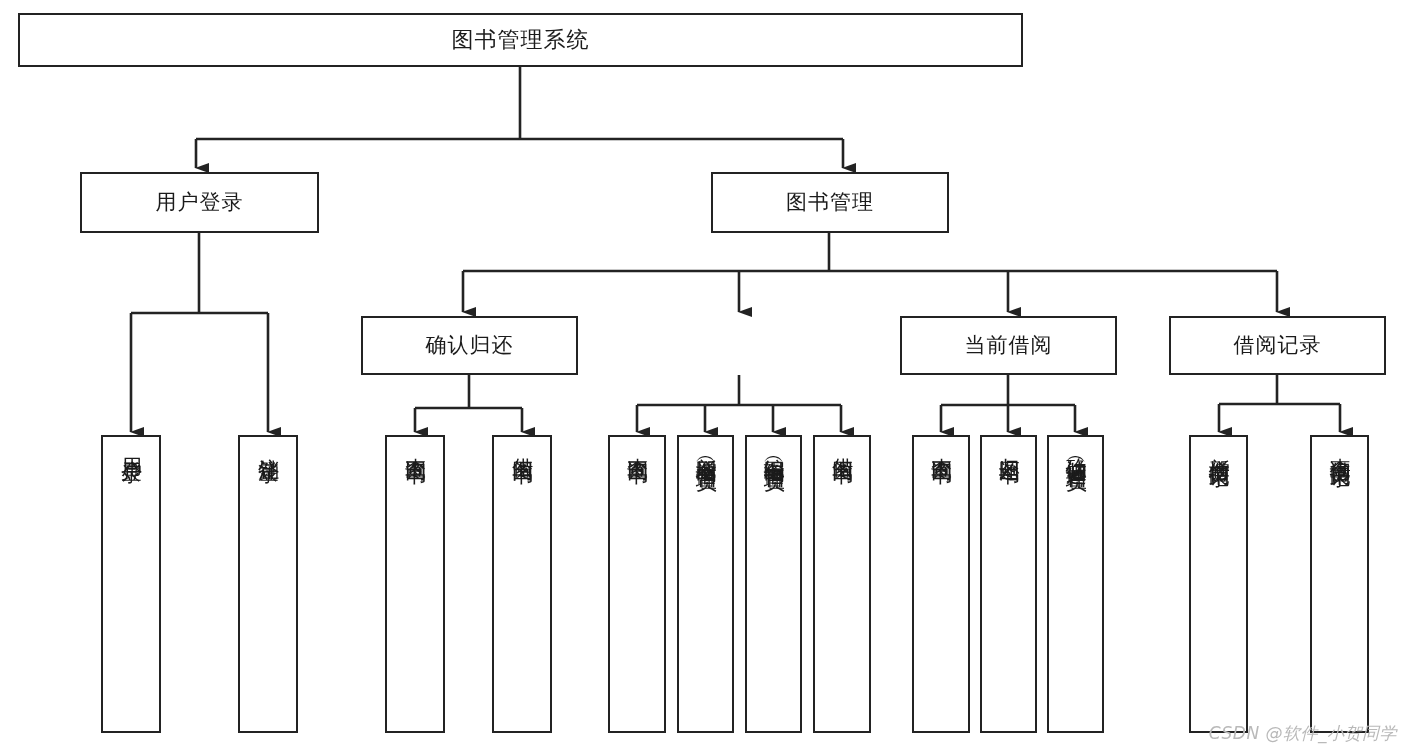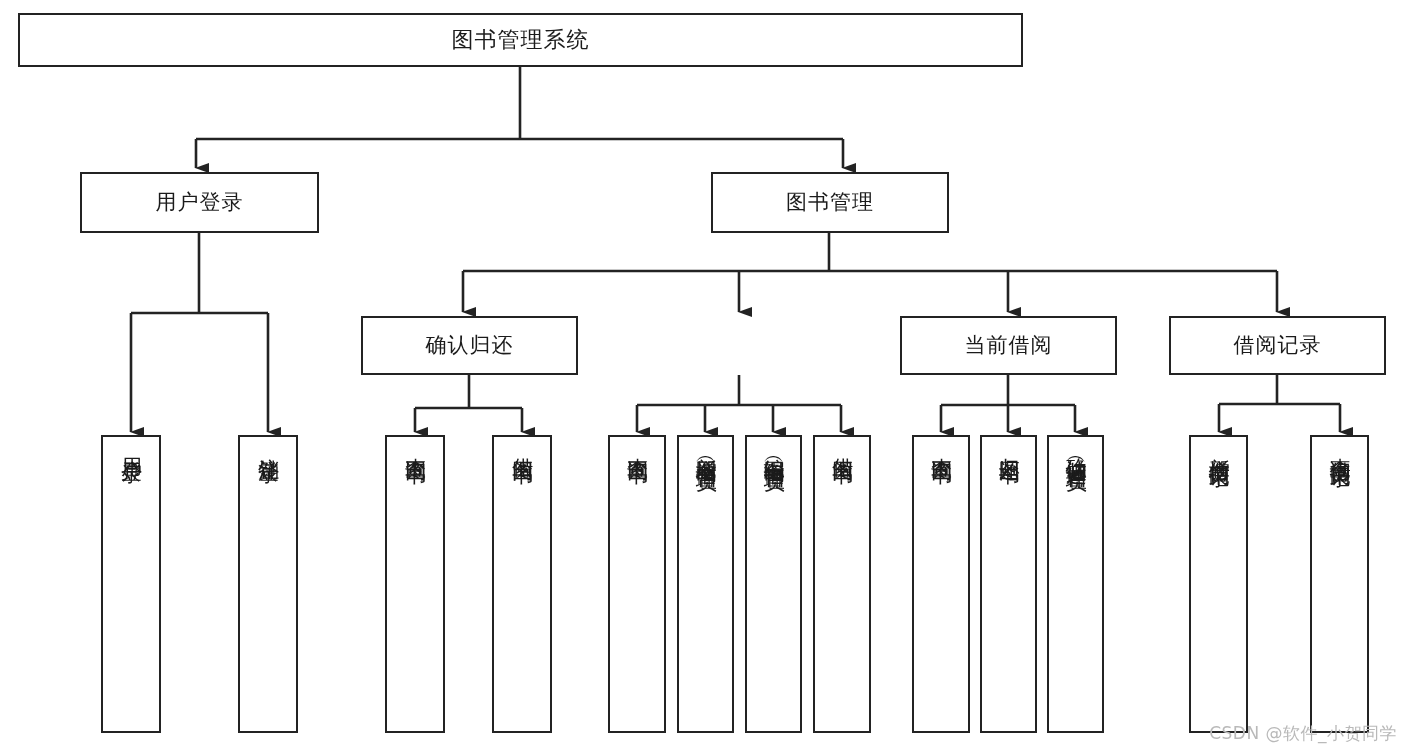--- a/index.html
+++ b/index.html
@@ -64,20 +64,21 @@
   }
   .watermark {
     position: absolute;
     right: 8px;
     bottom: 2px;
     font-size: 17px;
     color: #b9b9b9;
     letter-spacing: 0.5px;
     white-space: nowrap;
     user-select: none;
+    font-style: italic;
   }
 </style>
 </head>
 <body>
 
 <div id="diagram-root">
 
   <svg class="wires" viewBox="0 0 1405 747">
     <defs>
       <marker id="arw" markerWidth="12" markerHeight="14" refX="5" refY="13" orient="auto" markerUnits="userSpaceOnUse">

